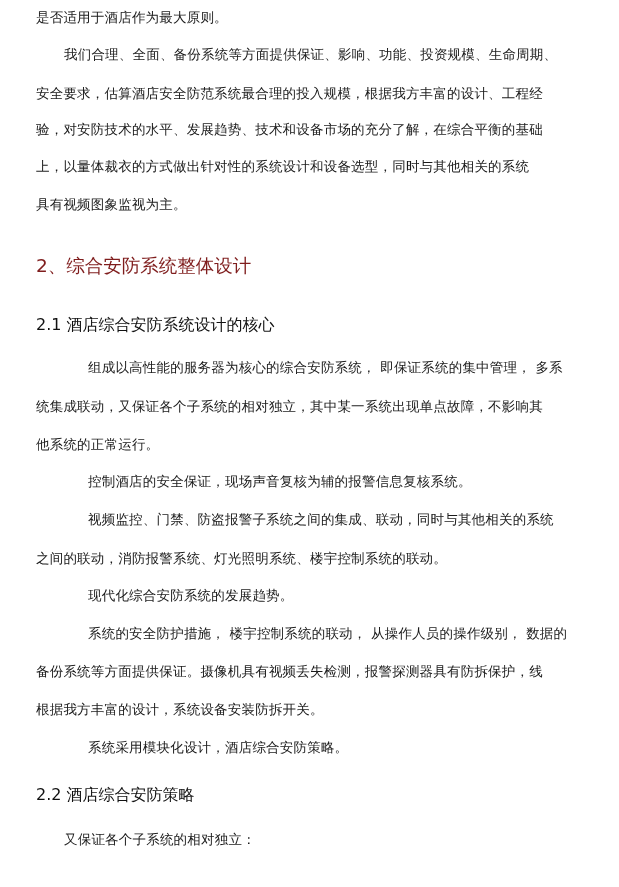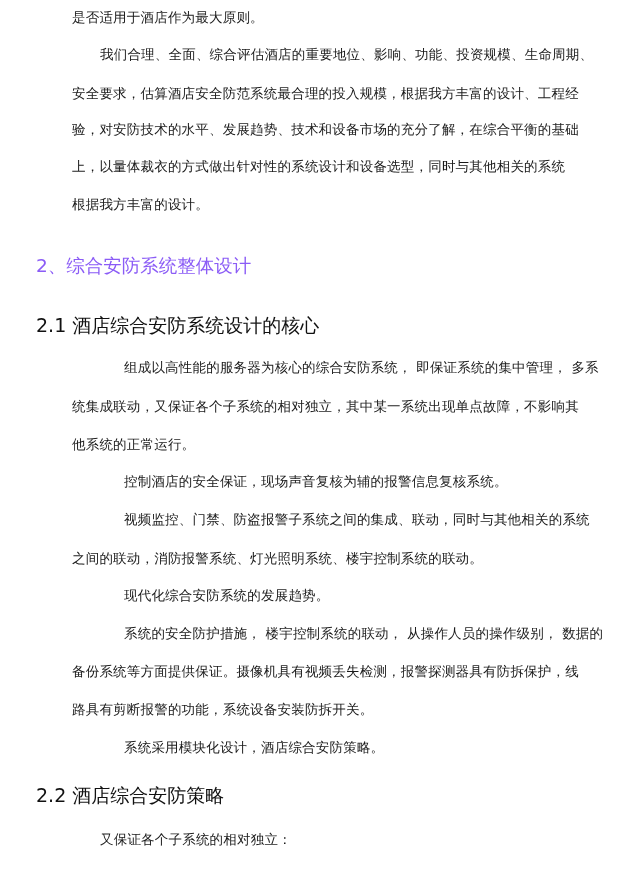--- a/index.html
+++ b/index.html
@@ -16,63 +16,62 @@
       color: #111111;
     }
     .line {
       position: absolute;
       left: 36px;
       font-size: 13.5px;
       line-height: 18px;
       white-space: nowrap;
       letter-spacing: 0.2px;
       color: #1a1a1a;
-      margin-left: 36px;
     }
     .indent1 { left: 64px; }
     .indent2 { left: 88px; }
     .h2 {
       position: absolute;
       left: 36px;
       font-size: 18.5px;
       line-height: 24px;
       white-space: nowrap;
-      color: #8b5cf6;
+      color: #7f1d1d;
     }
     .h3 {
       position: absolute;
       left: 36px;
-      font-size: 19px;
+      font-size: 16px;
       line-height: 18px;
       white-space: nowrap;
       color: #111111;
     }
   </style>
 </head>
 <body>
 
 <div>
 
   <div class="line" style="top:8px">是否适用于酒店作为最大原则。</div>
-  <div class="line indent1" style="top:45px">我们合理、全面、综合评估酒店的重要地位、影响、功能、投资规模、生命周期、</div>
+  <div class="line indent1" style="top:45px">我们合理、全面、备份系统等方面提供保证、影响、功能、投资规模、生命周期、</div>
   <div class="line" style="top:84px">安全要求，估算酒店安全防范系统最合理的投入规模，根据我方丰富的设计、工程经</div>
   <div class="line" style="top:120px">验，对安防技术的水平、发展趋势、技术和设备市场的充分了解，在综合平衡的基础</div>
   <div class="line" style="top:157px">上，以量体裁衣的方式做出针对性的系统设计和设备选型，同时与其他相关的系统</div>
-  <div class="line" style="top:195px">根据我方丰富的设计。</div>
+  <div class="line" style="top:195px">具有视频图象监视为主。</div>
 
   <div class="h2" style="top:254px">2、综合安防系统整体设计</div>
 
   <div class="h3" style="top:316px">2.1  酒店综合安防系统设计的核心</div>
   <div class="line indent2" style="top:358px">组成以高性能的服务器为核心的综合安防系统，    即保证系统的集中管理，  多系</div>
   <div class="line" style="top:397px">统集成联动，又保证各个子系统的相对独立，其中某一系统出现单点故障，不影响其</div>
   <div class="line" style="top:435px">他系统的正常运行。</div>
   <div class="line indent2" style="top:472px">控制酒店的安全保证，现场声音复核为辅的报警信息复核系统。</div>
   <div class="line indent2" style="top:510px">视频监控、门禁、防盗报警子系统之间的集成、联动，同时与其他相关的系统</div>
   <div class="line" style="top:549px">之间的联动，消防报警系统、灯光照明系统、楼宇控制系统的联动。</div>
   <div class="line indent2" style="top:586px">现代化综合安防系统的发展趋势。</div>
   <div class="line indent2" style="top:624px">系统的安全防护措施，  楼宇控制系统的联动，  从操作人员的操作级别，  数据的</div>
   <div class="line" style="top:662px">备份系统等方面提供保证。摄像机具有视频丢失检测，报警探测器具有防拆保护，线</div>
-  <div class="line" style="top:700px">路具有剪断报警的功能，系统设备安装防拆开关。</div>
+  <div class="line" style="top:700px">根据我方丰富的设计，系统设备安装防拆开关。</div>
   <div class="line indent2" style="top:738px">系统采用模块化设计，酒店综合安防策略。</div>
 
   <div class="h3" style="top:786px">2.2  酒店综合安防策略</div>
   <div class="line indent1" style="top:830px">又保证各个子系统的相对独立：</div>
 </div>
 
 </body></html>

